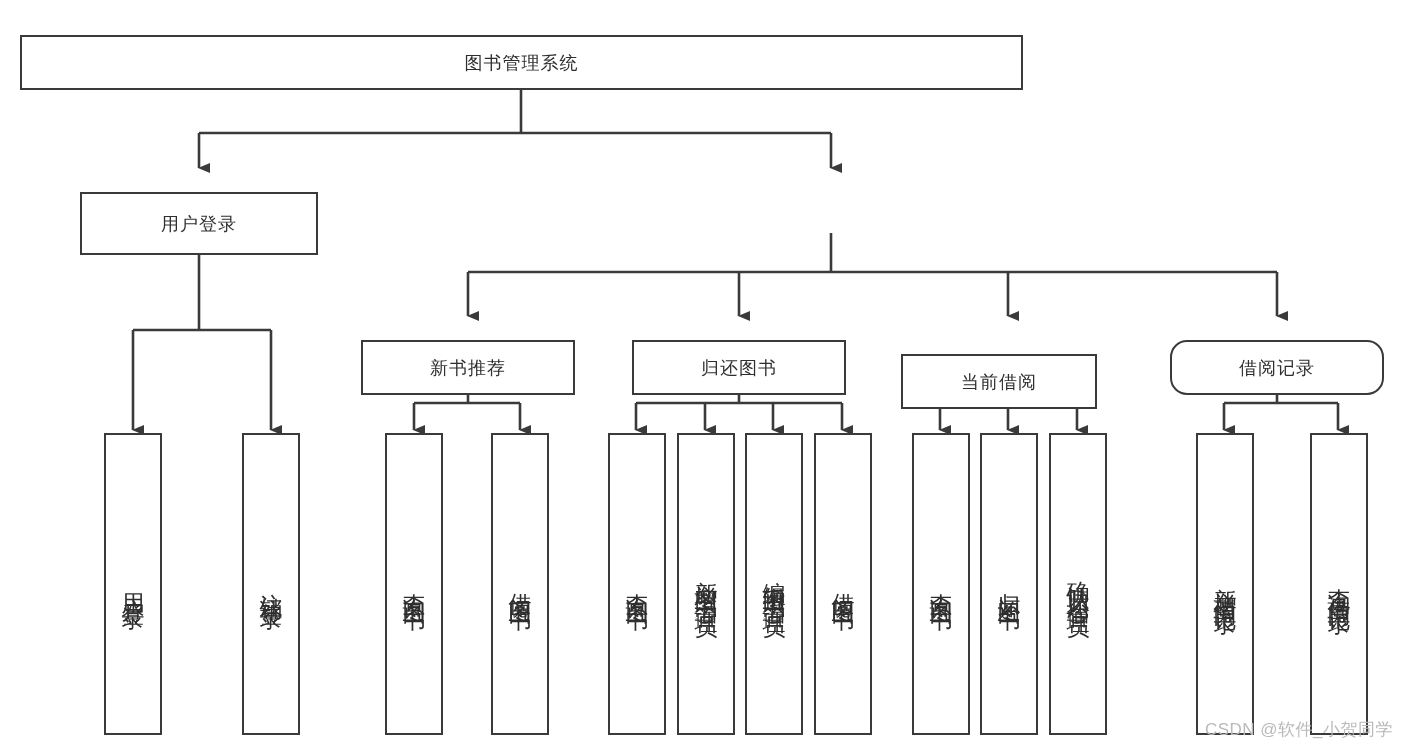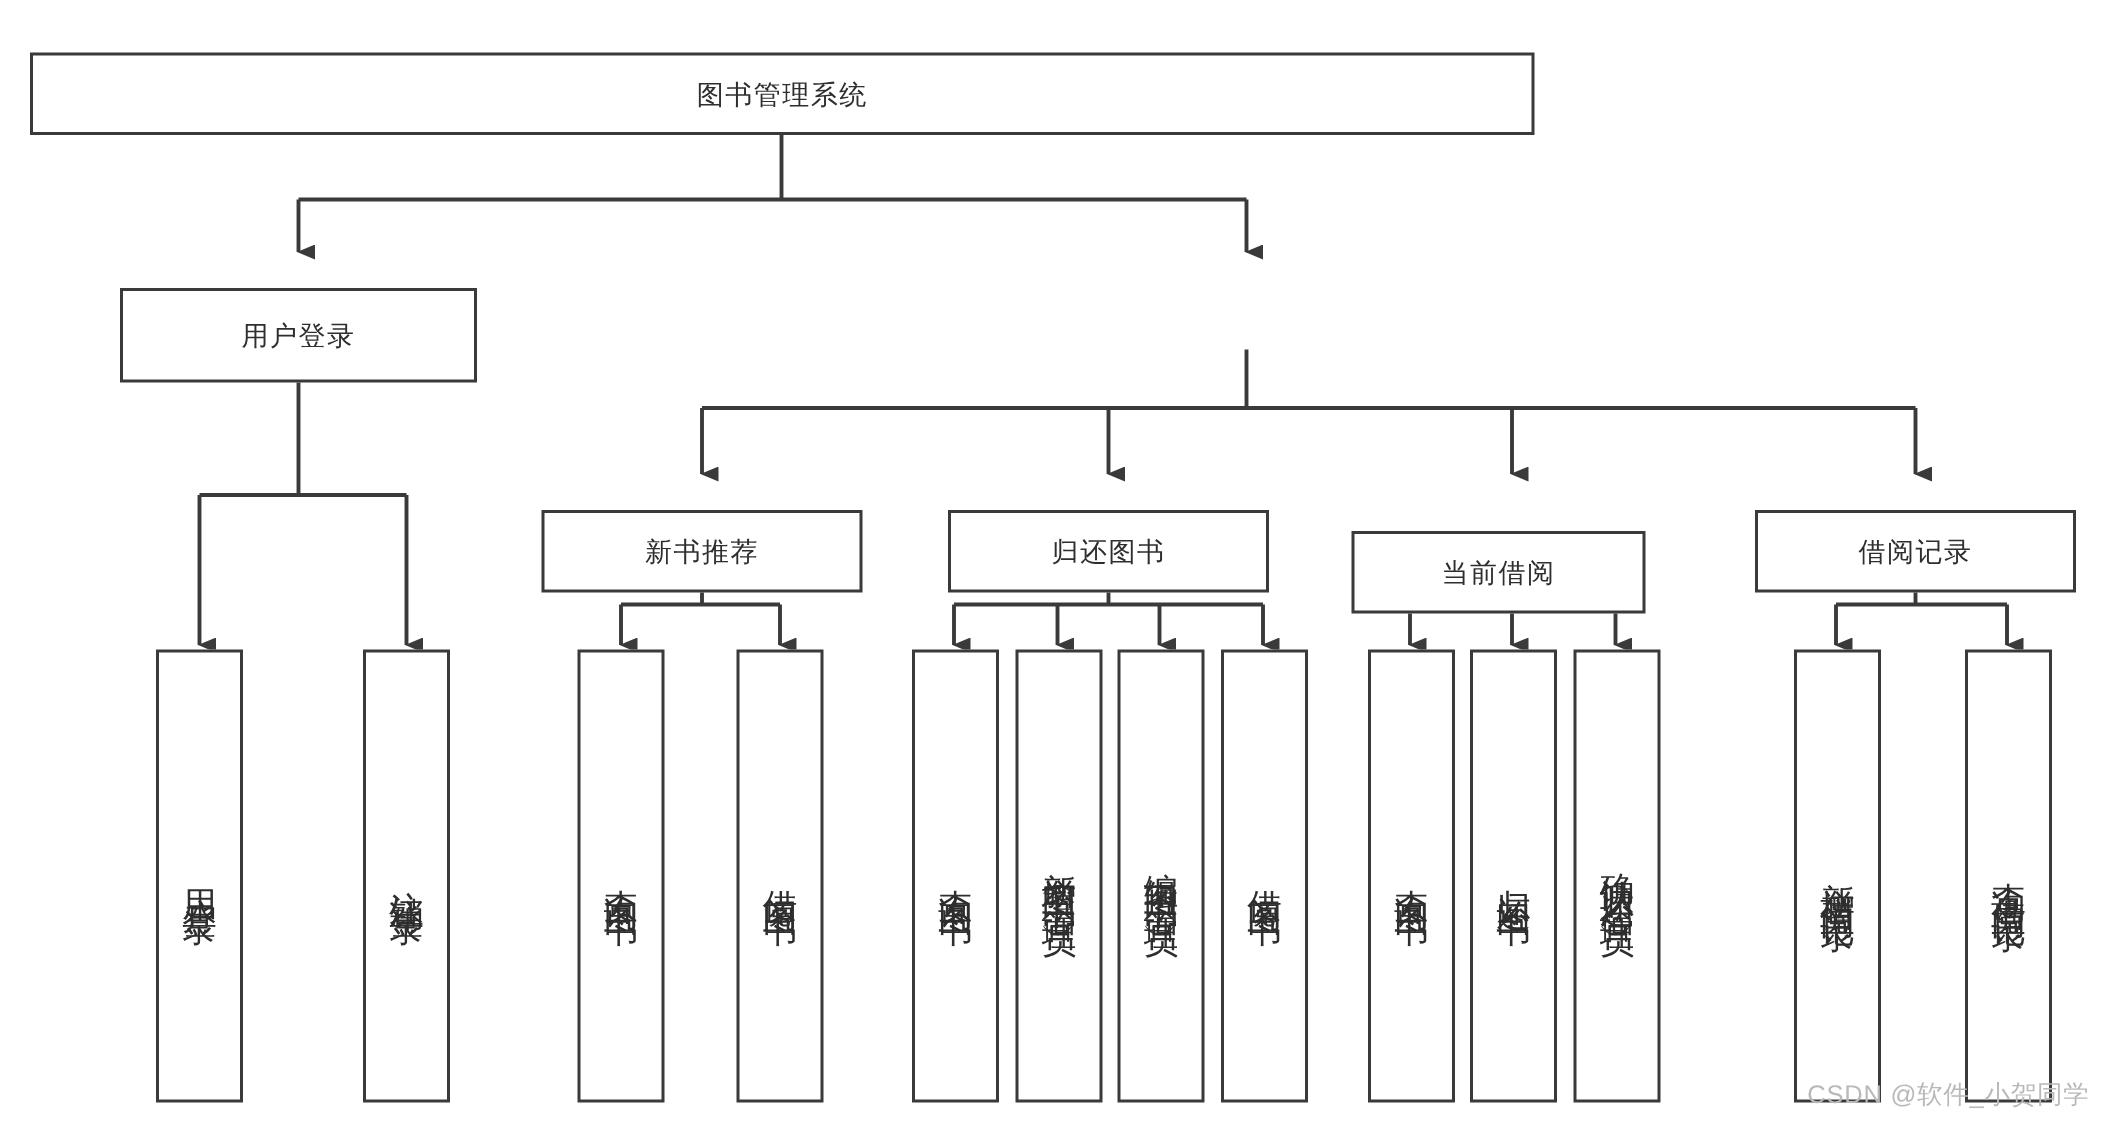--- a/index.html
+++ b/index.html
@@ -121,21 +121,21 @@
 
   <div class="node-box node-horizontal" style="left:80px; top:170px; width:238px; height:63px;">用户登录</div>
 
 
   <div class="node-box node-horizontal" style="left:361px; top:318px; width:214px; height:55px;">新书推荐</div>
 
   <div class="node-box node-horizontal" style="left:632px; top:318px; width:214px; height:55px;">归还图书</div>
 
   <div class="node-box node-horizontal" style="left:901px; top:332px; width:196px; height:55px;">当前借阅</div>
 
-  <div class="node-box node-horizontal" style="left:1170px; top:318px; width:214px; height:55px;">借阅记录</div>
+  <div class="node-box node-horizontal" style="left:1170px; top:318px; width:214px; height:55px;border-radius:17px;">借阅记录</div>
 
   <div class="node-box node-vertical" style="left:104px; top:433px; width:58px; height:302px;">用户登录</div>
 
   <div class="node-box node-vertical" style="left:242px; top:433px; width:58px; height:302px;">注销登录</div>
 
   <div class="node-box node-vertical" style="left:385px; top:433px; width:58px; height:302px;">查询图书</div>
 
   <div class="node-box node-vertical" style="left:491px; top:433px; width:58px; height:302px;">借阅图书</div>
 
   <div class="node-box node-vertical" style="left:608px; top:433px; width:58px; height:302px;">查询图书</div>

